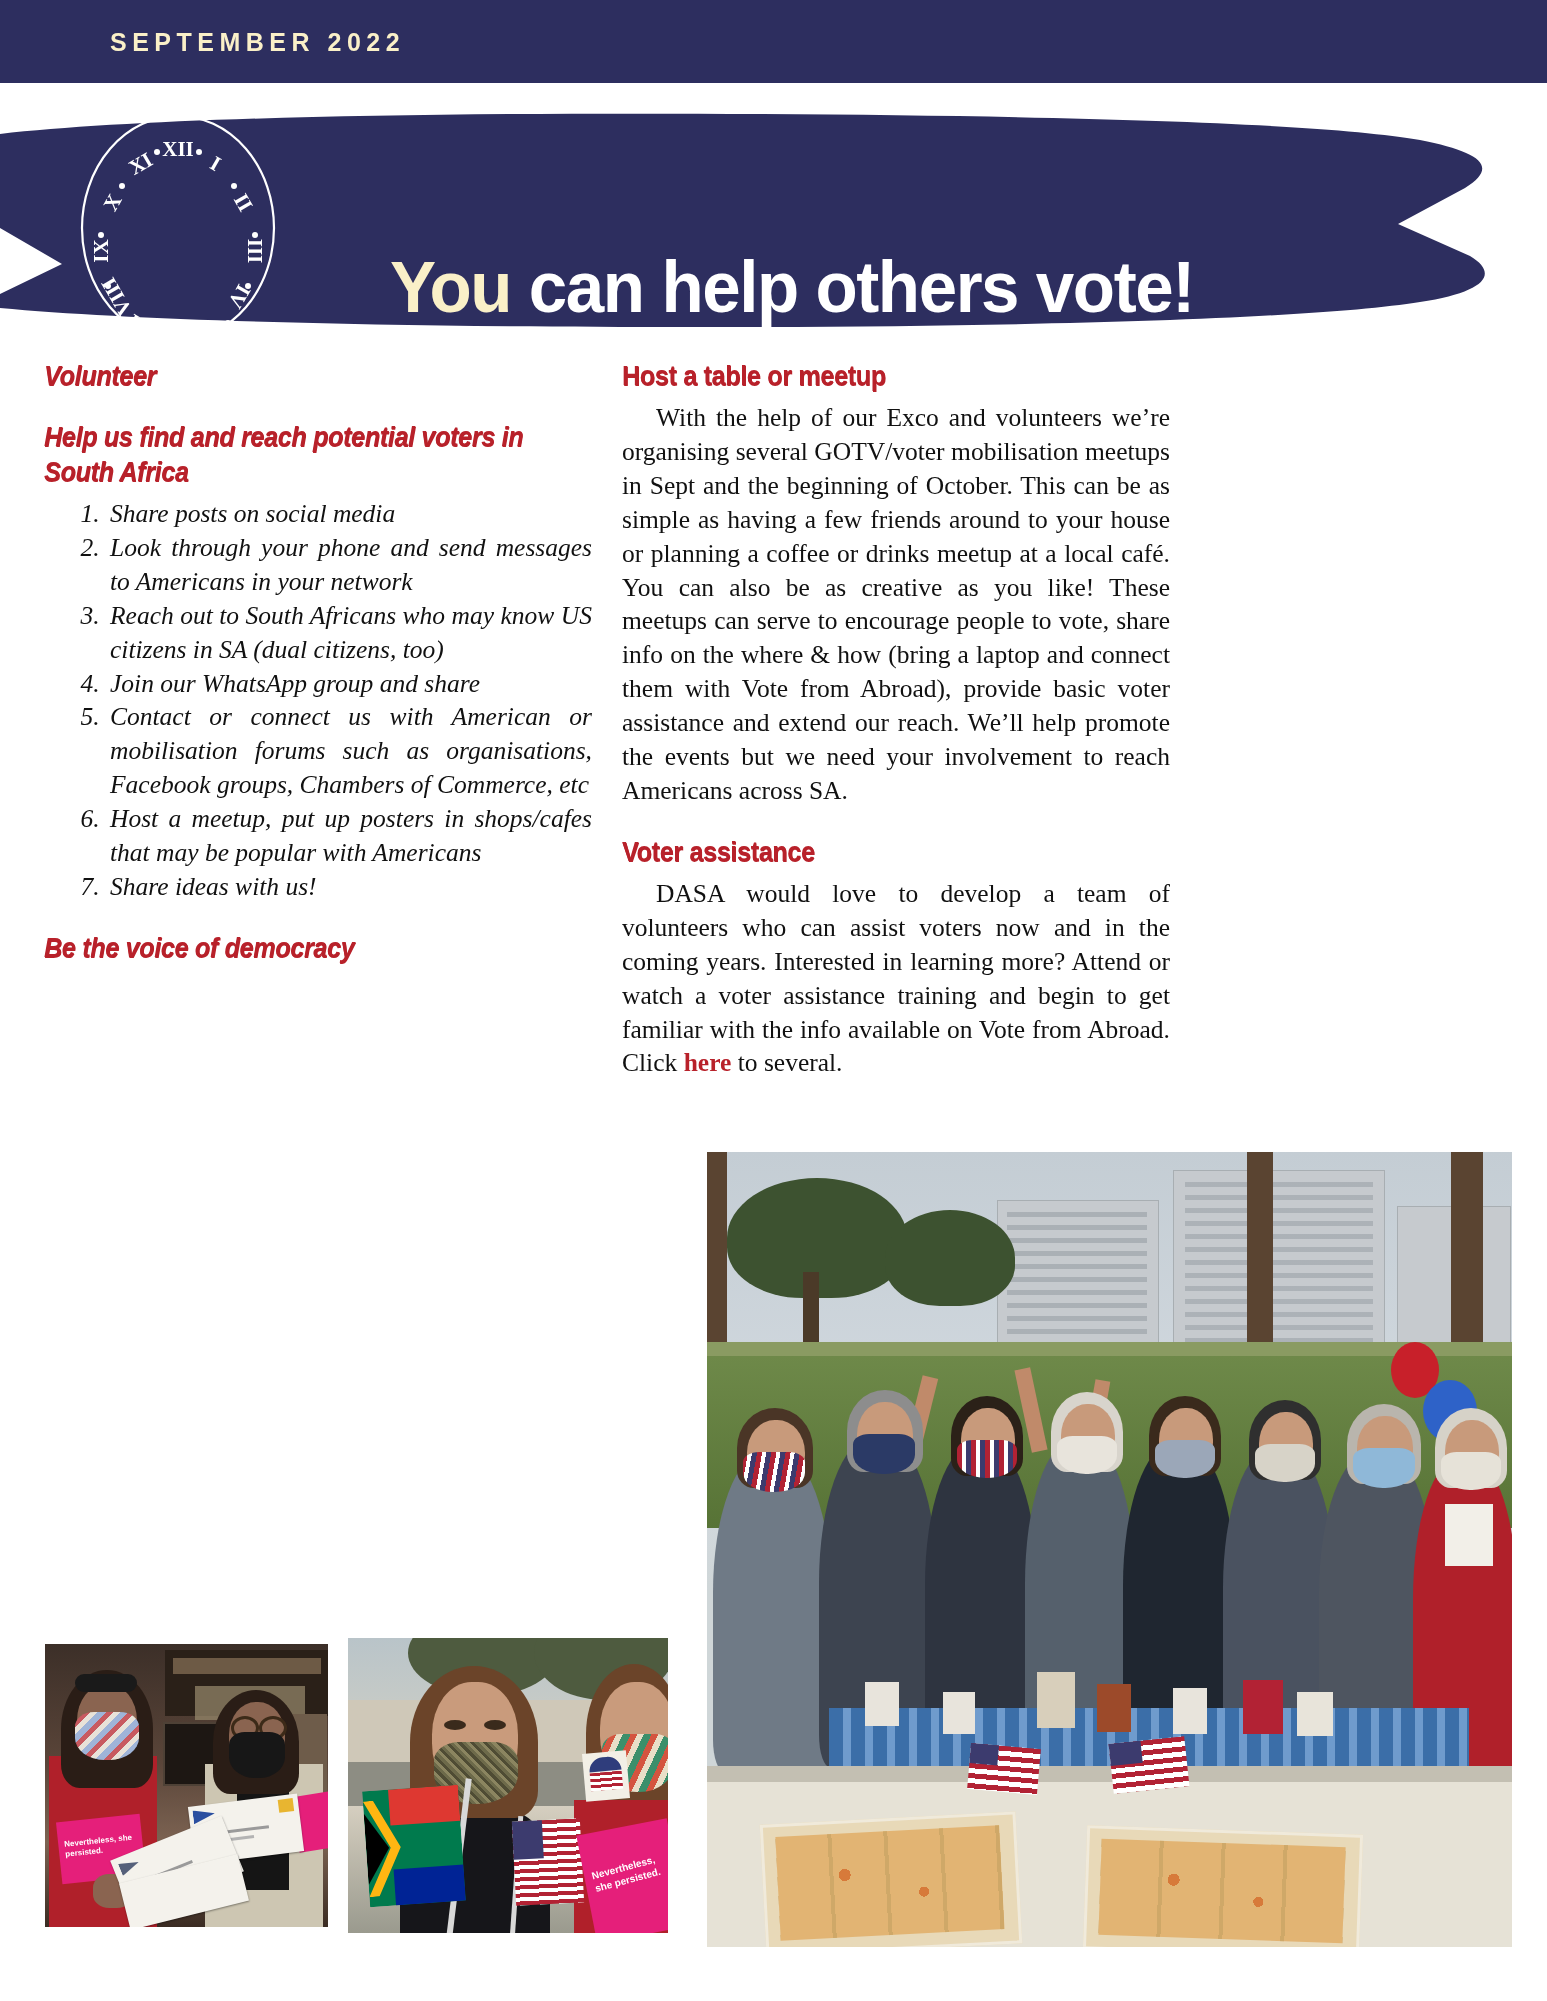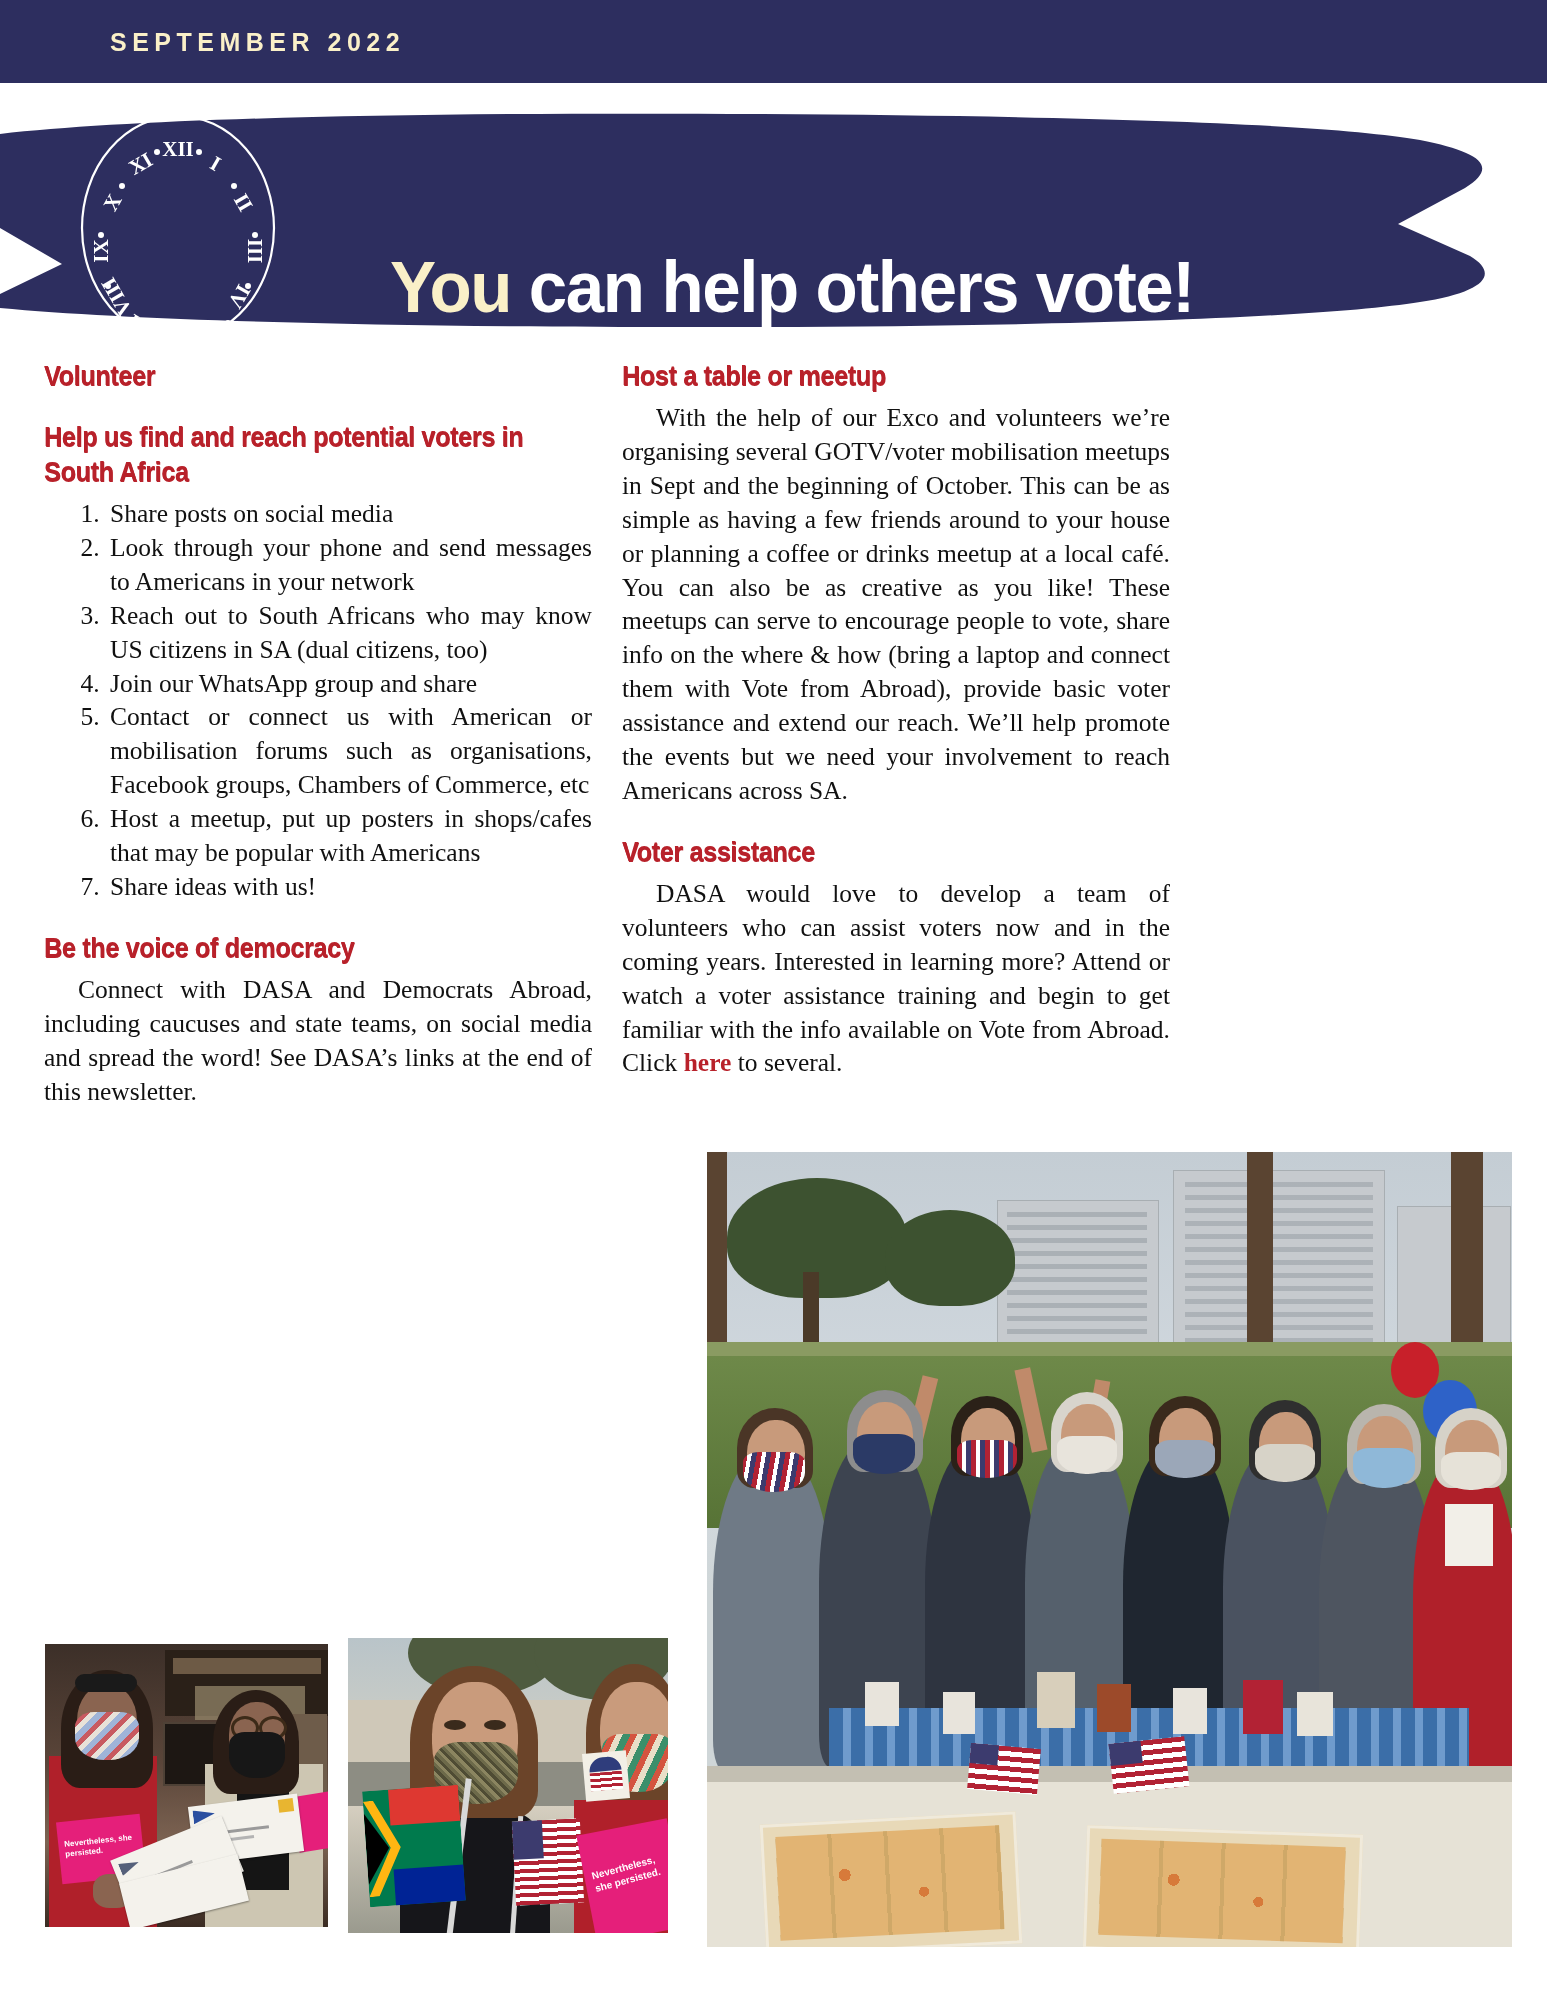--- a/index.html
+++ b/index.html
@@ -38,21 +38,21 @@
     letter-spacing:-1.5px;
     color:#ffffff;
     white-space:nowrap;
     transform:scaleX(0.96);
     transform-origin:left center;
   }
   .banner-title .hl{color:#faf0c8;}
 
   
   .col-left{
-    position:absolute;left:44px;top:358px;width:548px;
+    position:absolute;left:44px;top:358px;width:548px;font-style:italic;
   }
   .col-right{
     position:absolute;left:622px;top:358px;width:548px;
   }
 
   h2.sec{
     font-family:"Liberation Sans", sans-serif;
     font-weight:bold;
     font-size:28px;
     color:#b8212a;
@@ -226,21 +226,20 @@
     <li>Share posts on social media</li>
     <li>Look through your phone and send messages to Americans in your network</li>
     <li>Reach out to South Africans who may know US citizens in SA  (dual citizens, too)</li>
     <li>Join our WhatsApp group and share</li>
     <li>Contact or connect us with American or mobilisation forums such as organisations, Facebook groups, Chambers of Commerce, etc</li>
     <li>Host a meetup, put up posters in shops/cafes that may be popular with Americans</li>
     <li>Share ideas with us!</li>
   </ol>
 
   <h2 class="sec spaced">Be the voice of democracy</h2>
-  <p class="body">Connect with DASA and Democrats Abroad, including caucuses and state teams, on social media and spread the word! See DASA’s links at the end of this newsletter.</p>
 </div>
 
 <div class="col-right">
   <h2 class="sec tight">Host a table or meetup</h2>
   <p class="body">With the help of our Exco and volunteers we’re organising several GOTV/voter mobilisation meetups in Sept and the beginning of October. This can be as simple as having a few friends around to your house or planning a coffee or drinks meetup at a local café. You can also be as creative as you like! These meetups can serve to encourage people to vote, share info on the where &amp; how (bring a laptop and connect them with Vote from Abroad), provide basic voter assistance and extend our reach. We’ll help promote the events but we need your involvement to reach Americans across SA.</p>
 
   <h2 class="sec spaced">Voter assistance</h2>
   <p class="body"><span>DASA would love to develop a team of volunteers who can assist voters now and in the coming years. Interested in learning more? Attend or watch a voter assistance training and begin to get familiar with the info available on Vote from Abroad. Click </span><a class="redlink" href="#">here</a><span> to several.</span></p>
 </div>
 

